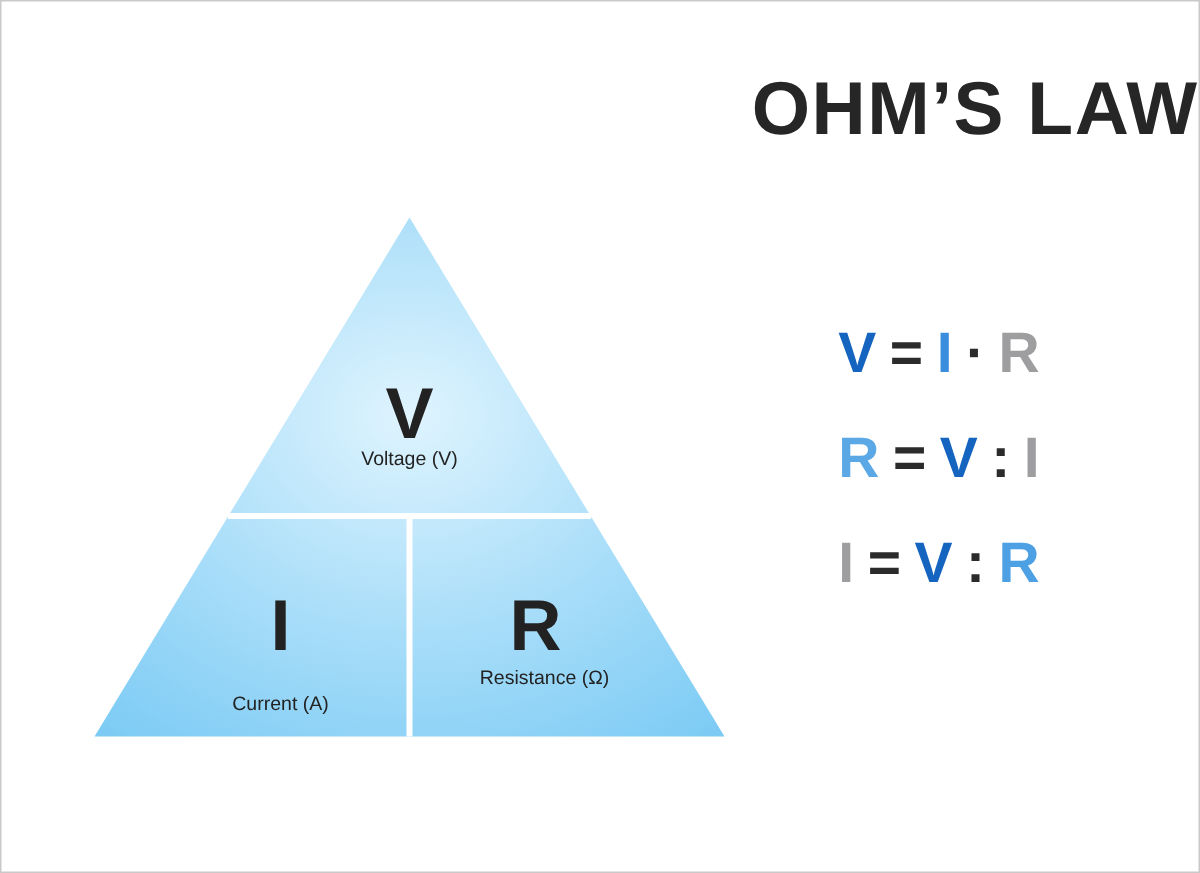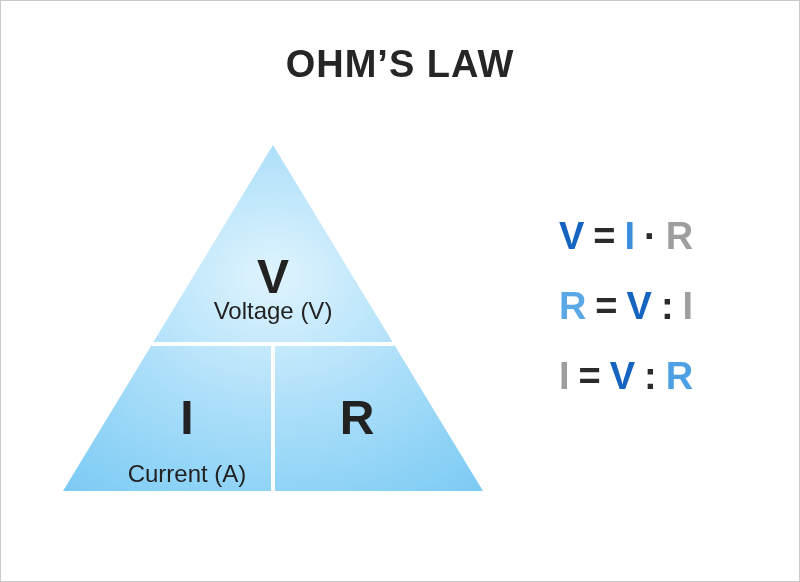--- a/index.html
+++ b/index.html
@@ -14,22 +14,22 @@
     height: 580px;
     border: 1px solid #c9c9c9;
     background: #ffffff;
     overflow: hidden;
   }
   .title {
     position: absolute;
     top: 42px;
     left: 0;
     width: 100%;
-    text-align: center;
-    font-size: 38px;
+    text-align: right;
+    font-size: 50px;
     font-weight: 700;
     letter-spacing: 1px;
     color: #262626;
   }
   .triangle-wrap {
     position: absolute;
     left: 57px;
     top: 140px;
     width: 430px;
     height: 356px;
@@ -40,21 +40,21 @@
     white-space: nowrap;
     color: #222;
     text-align: center;
   }
   .tri-symbol {
     font-size: 48px;
     font-weight: 700;
     line-height: 1;
   }
   .tri-label {
-    font-size: 24px;
+    font-size: 13px;
     font-weight: 400;
     line-height: 1;
   }
   .formulas {
     position: absolute;
     left: 500px;
     top: 200px;
     width: 250px;
   }
   .formula-row {
@@ -89,20 +89,21 @@
       <line x1="215" y1="203" x2="215" y2="350" stroke="#ffffff" stroke-width="4"></line>
     </svg>
 
     <div class="tri-text tri-symbol" style="left:215px; top:112px;">V</div>
     <div class="tri-text tri-label" style="left:215px; top:158px;">Voltage (V)</div>
 
     <div class="tri-text tri-symbol" style="left:129px; top:253px;">I</div>
     <div class="tri-text tri-label" style="left:129px; top:321px;">Current (A)</div>
 
     <div class="tri-text tri-symbol" style="left:299px; top:253px;">R</div>
+    <div class="tri-text tri-label" style="left:305px; top:304px;">Resistance (Ω)</div>
   </div>
 
   <div class="formulas">
     <div class="formula-row">
       <span style="color: rgb(21, 101, 192);">V</span>
       <span style="color: rgb(43, 43, 43);">=</span>
       <span style="color: rgb(59, 142, 222);">I</span>
       <span style="color: rgb(43, 43, 43);">·</span>
       <span style="color: rgb(158, 158, 160);">R</span>
     </div>

